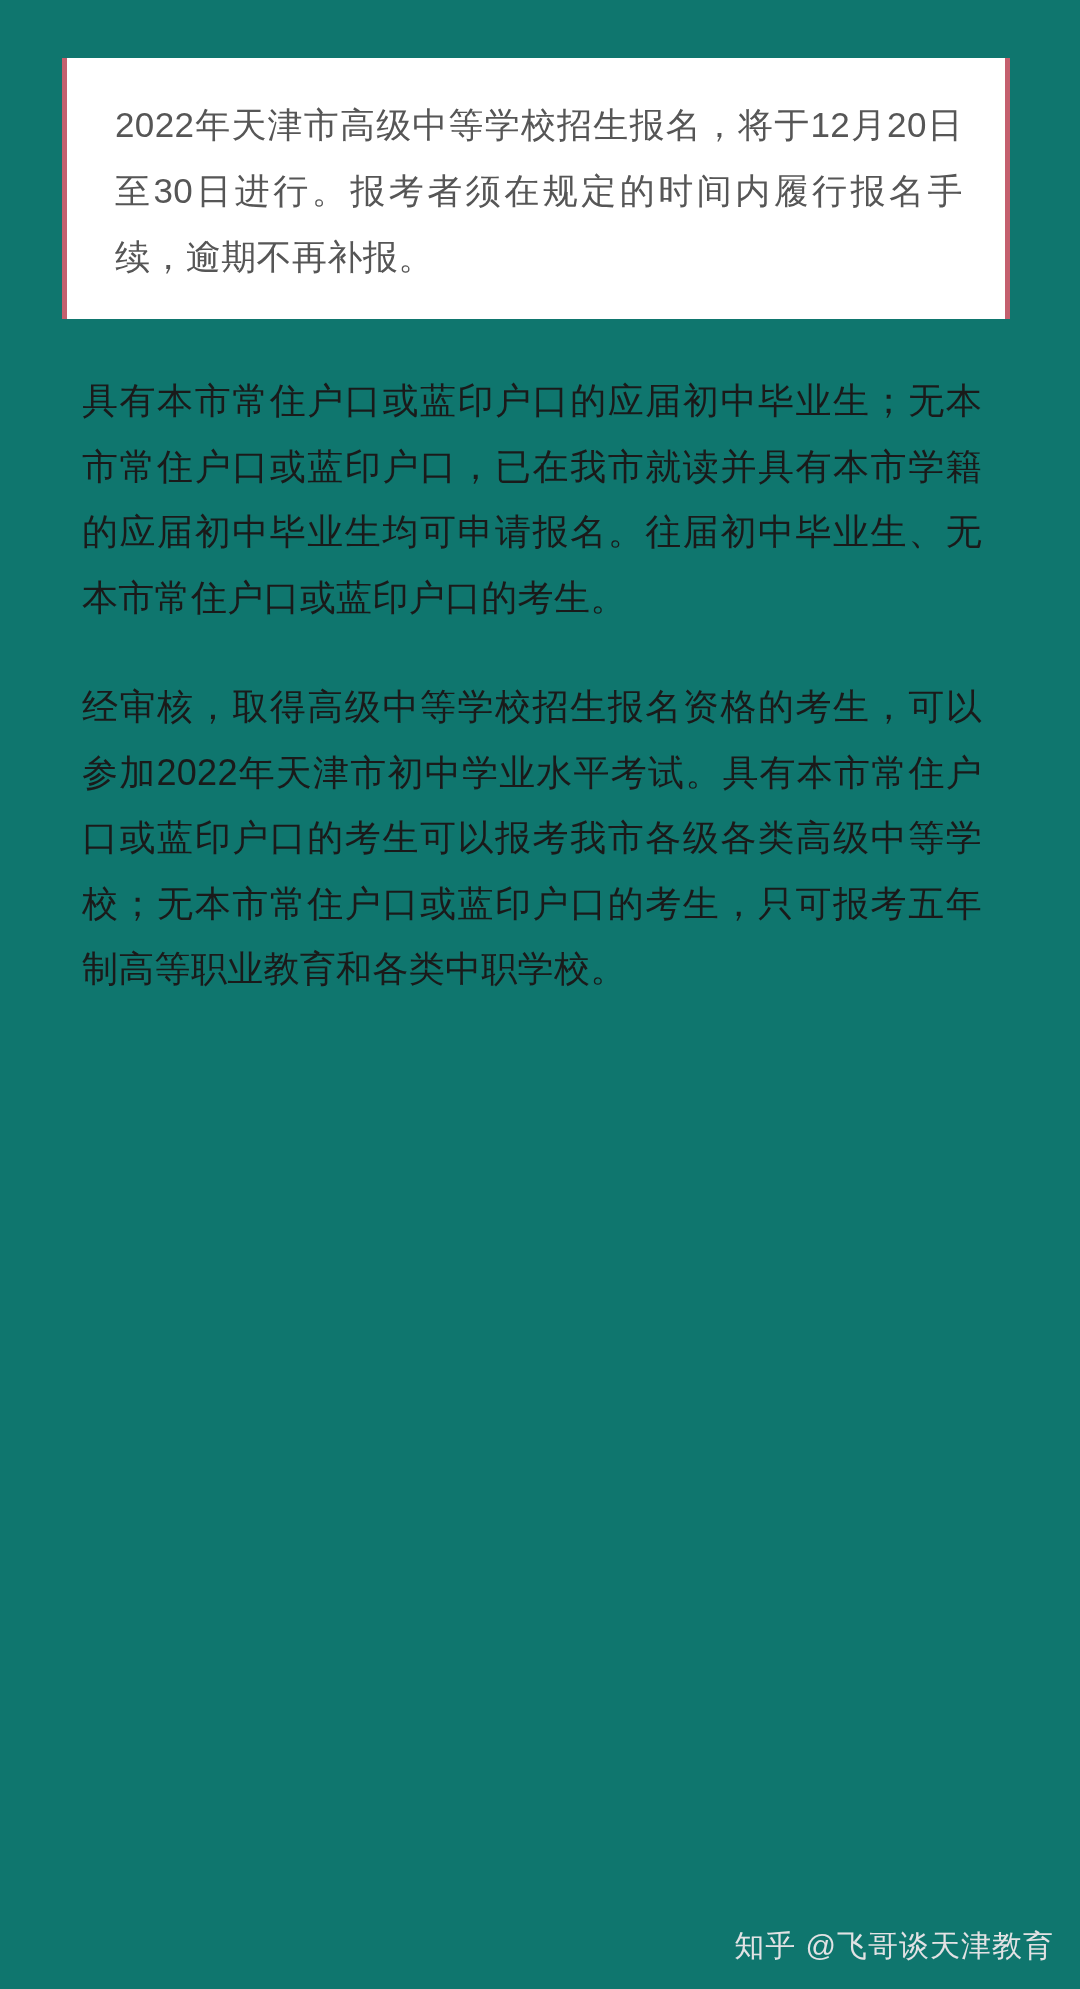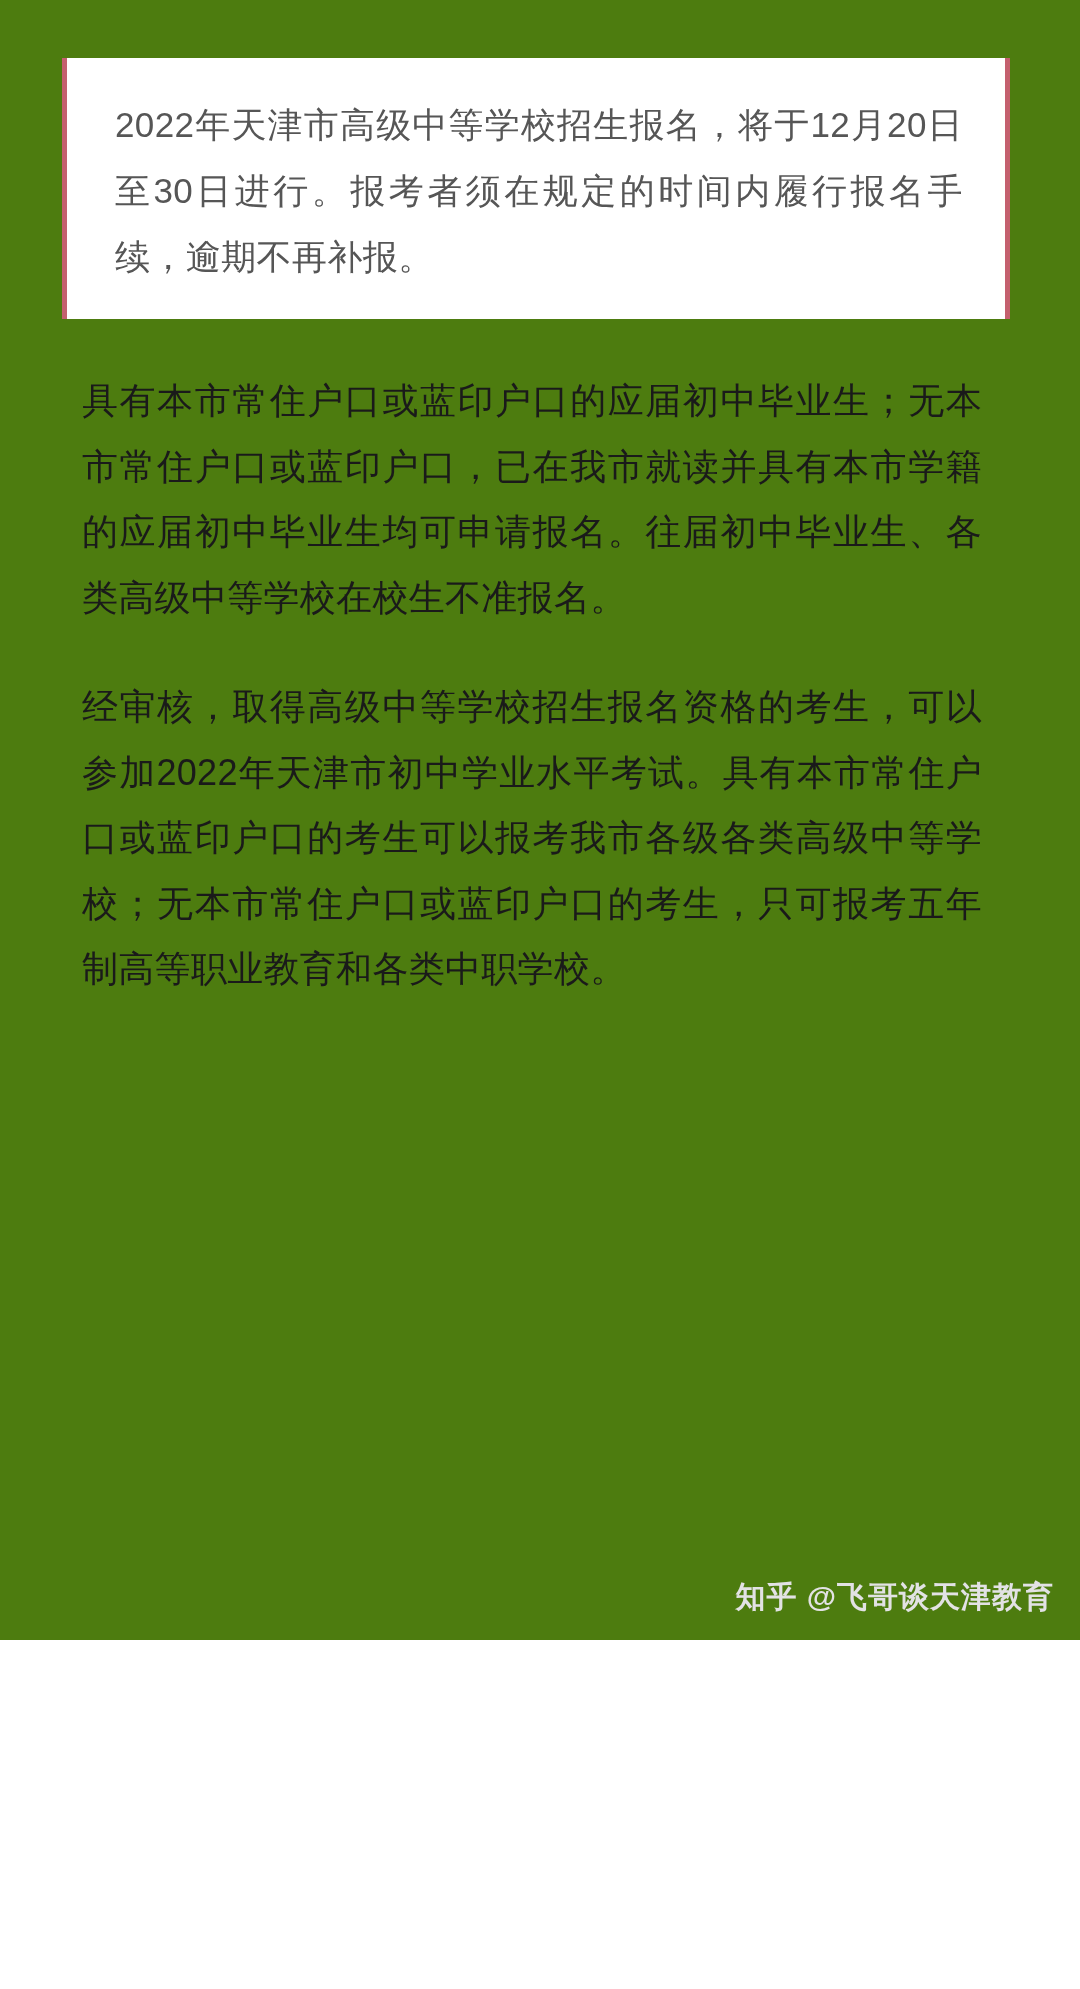--- a/index.html
+++ b/index.html
@@ -13,23 +13,23 @@
     background: #ffffff;
     font-family: "Liberation Sans", "DejaVu Sans", sans-serif;
     -webkit-font-smoothing: antialiased;
     overflow: hidden;
     position: relative;
   }
 
   .page {
     position: relative;
     width: 1080px;
-    height: 1640px;
+    height: 1989px;
     box-sizing: border-box;
-    background: #4d7c0f;
+    background: #0f766e;
   }
 
   
   .quote-block {
     position: absolute;
     left: 62px;
     top: 58px;
     width: 948px;
     box-sizing: border-box;
     border-left: 5px solid #c4606e;
@@ -72,32 +72,32 @@
   
   .watermark {
     position: absolute;
     right: 26px;
     bottom: 22px;
     color: #e2e2e4;
     font-size: 30px;
     letter-spacing: 1px;
     white-space: nowrap;
     user-select: none;
-    font-weight: 700;
+    font-weight: 400;
   }
 </style>
 </head>
 <body>
 
 <div class="page">
 
   <div class="quote-block">
     <p class="quote-text">2022年天津市高级中等学校招生报名，将于12月20日至30日进行。报考者须在规定的时间内履行报名手续，逾期不再补报。</p>
   </div>
 
   <div class="body-wrap">
-    <p class="para">具有本市常住户口或蓝印户口的应届初中毕业生；无本市常住户口或蓝印户口，已在我市就读并具有本市学籍的应届初中毕业生均可申请报名。往届初中毕业生、各类高级中等学校在校生不准报名。</p>
+    <p class="para">具有本市常住户口或蓝印户口的应届初中毕业生；无本市常住户口或蓝印户口，已在我市就读并具有本市学籍的应届初中毕业生均可申请报名。往届初中毕业生、无本市常住户口或蓝印户口的考生。</p>
     <p class="para">经审核，取得高级中等学校招生报名资格的考生，可以参加2022年天津市初中学业水平考试。具有本市常住户口或蓝印户口的考生可以报考我市各级各类高级中等学校；无本市常住户口或蓝印户口的考生，只可报考五年制高等职业教育和各类中职学校。</p>
   </div>
 
   <div class="watermark">知乎 @飞哥谈天津教育</div>
 
 </div>
 
 </body></html>

